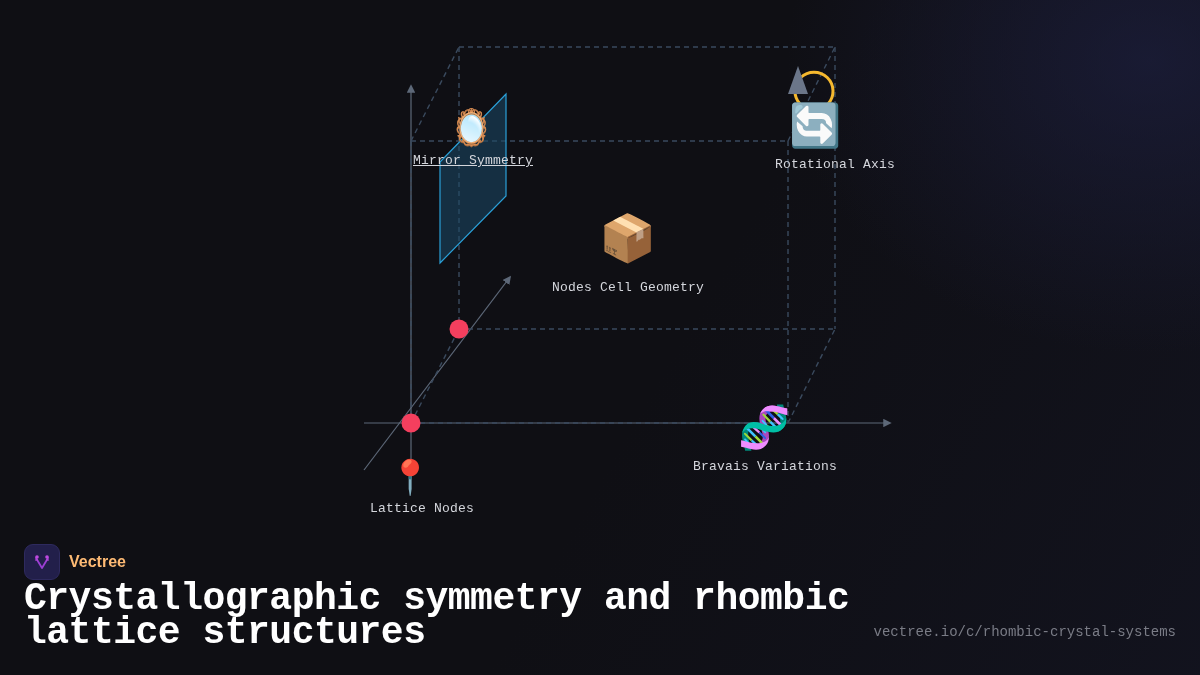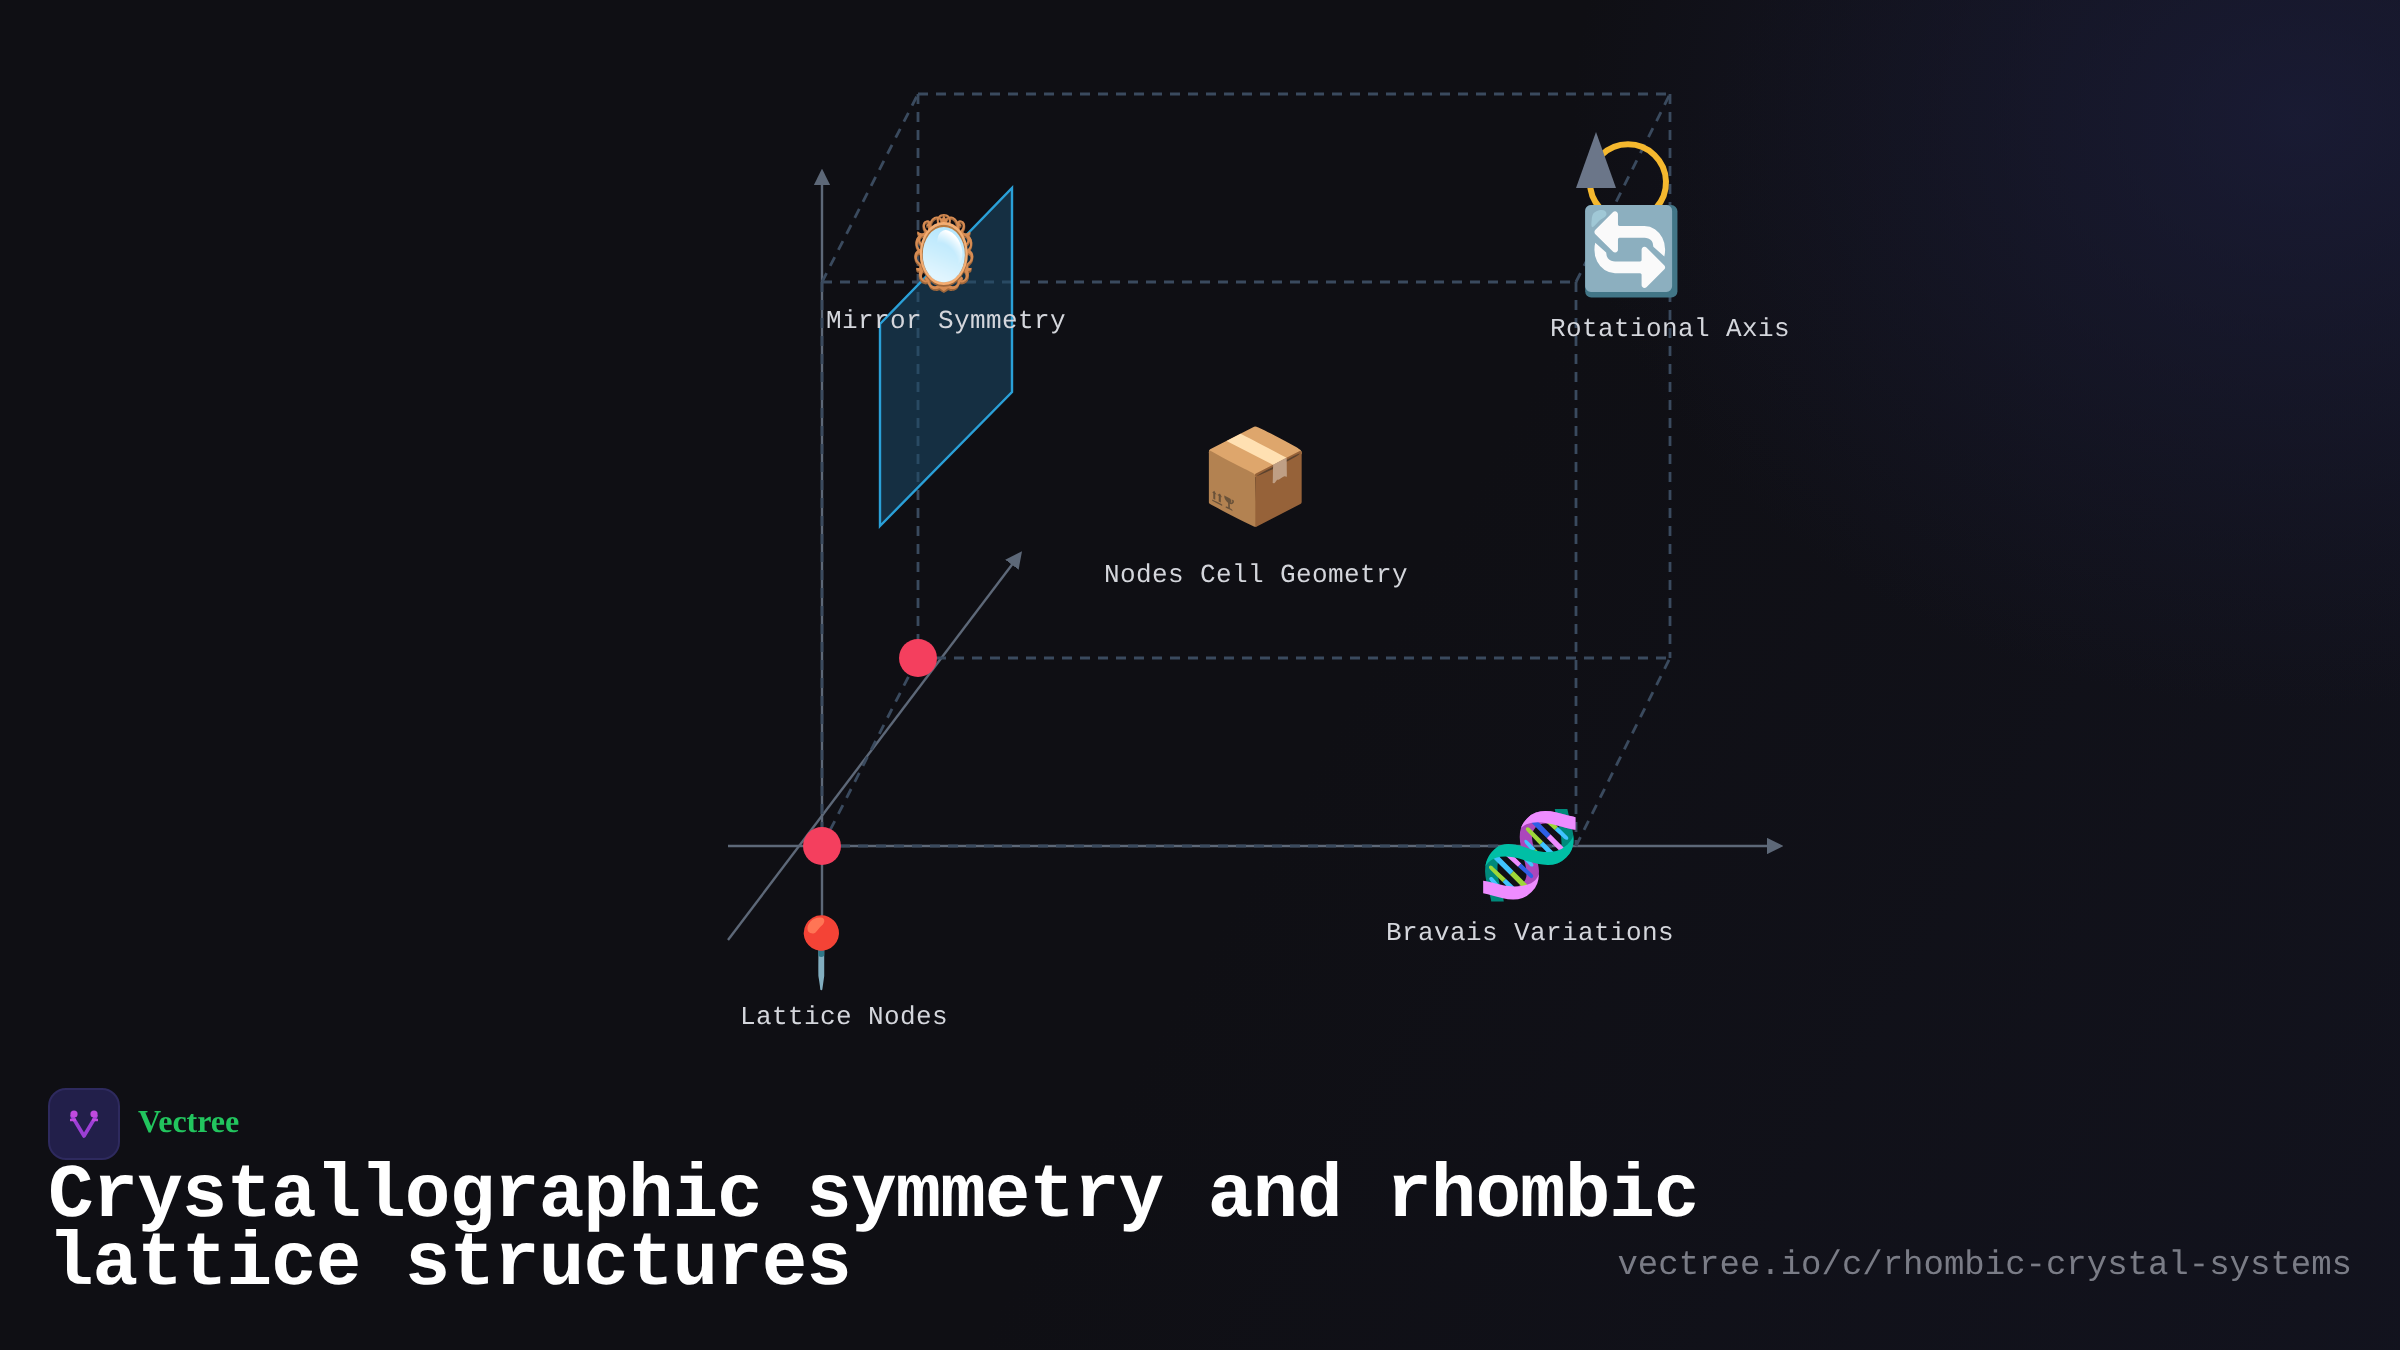--- a/index.html
+++ b/index.html
@@ -24,29 +24,29 @@
   .emoji {
     position: absolute; transform: translate(-50%, -50%); line-height: 1;
     font-family: "DejaVu Sans", sans-serif;
   }
   .brand { position: absolute; left: 24px; top: 544px; display: flex; align-items: center; gap: 9px; }
   .brand-logo {
     width: 34px; height: 34px; border-radius: 9px;
     background: #221f4a; border: 1px solid #2e2a5e;
     display: flex; align-items: center; justify-content: center;
   }
-  .brand-name { color: #22c55e; font-size: 16px; font-weight: bold; font-family: Liberation Serif, serif; }
+  .brand-name { color: #fdba74; font-size: 16px; font-weight: bold; font-family: Liberation Sans, sans-serif; }
   .title {
     position: absolute; left: 24px; top: 582px; margin: 0;
     color: #ffffff; font-size: 38px; font-weight: bold; line-height: 34px;
     font-family: "Liberation Mono", "DejaVu Sans Mono", monospace; letter-spacing: -0.5px;
     width: 840px;
   }
   .url {
-    position: absolute; right: 24px; top: 624px; color: #7a7c86; font-size: 17px;
+    position: absolute; right: 24px; top: 624px; color: #7a7c86; font-size: 14px;
     font-family: "Liberation Mono", "DejaVu Sans Mono", monospace;
     margin-left: 17px;
   }
 </style>
 </head>
 <body>
 
 <div class="bg-glow"></div>
 
 <svg class="diagram" viewBox="0 0 1200 675" xmlns="http://www.w3.org/2000/svg">
@@ -85,21 +85,21 @@
   <g>
     <path d="M800,104 A19,19 0 1 1 828,104" fill="none" stroke="#f5b82e" stroke-width="3"></path>
     <polygon points="798,66 788,94 808,94" fill="#6b7689"></polygon>
   </g>
 
   <circle cx="459" cy="329" r="9.5" fill="#f43f5e"></circle>
   <circle cx="411" cy="423" r="9.5" fill="#f43f5e"></circle>
 </svg>
 
 <span class="emoji" style="left:472px;top:128px;font-size:36px;">🪞</span>
-<span class="label" style="left:473px;top:153px;">Mirror Symmetry</span>
+<span class="label" style="left:473px;top:153px;text-decoration:underline;">Mirror Symmetry</span>
 
 <span class="emoji" style="left:816px;top:126px;font-size:42px;">🔄</span>
 <span class="label" style="left:835px;top:157px;text-align:center;">Rotational Axis</span>
 
 <span class="emoji" style="left:628px;top:238px;font-size:46px;">📦</span>
 <span class="label" style="left:628px;top:280px;">Nodes Cell Geometry</span>
 
 <span class="emoji" style="left:411px;top:477px;font-size:34px;">📍</span>
 <span class="label" style="left:422px;top:501px;">Lattice Nodes</span>
 

